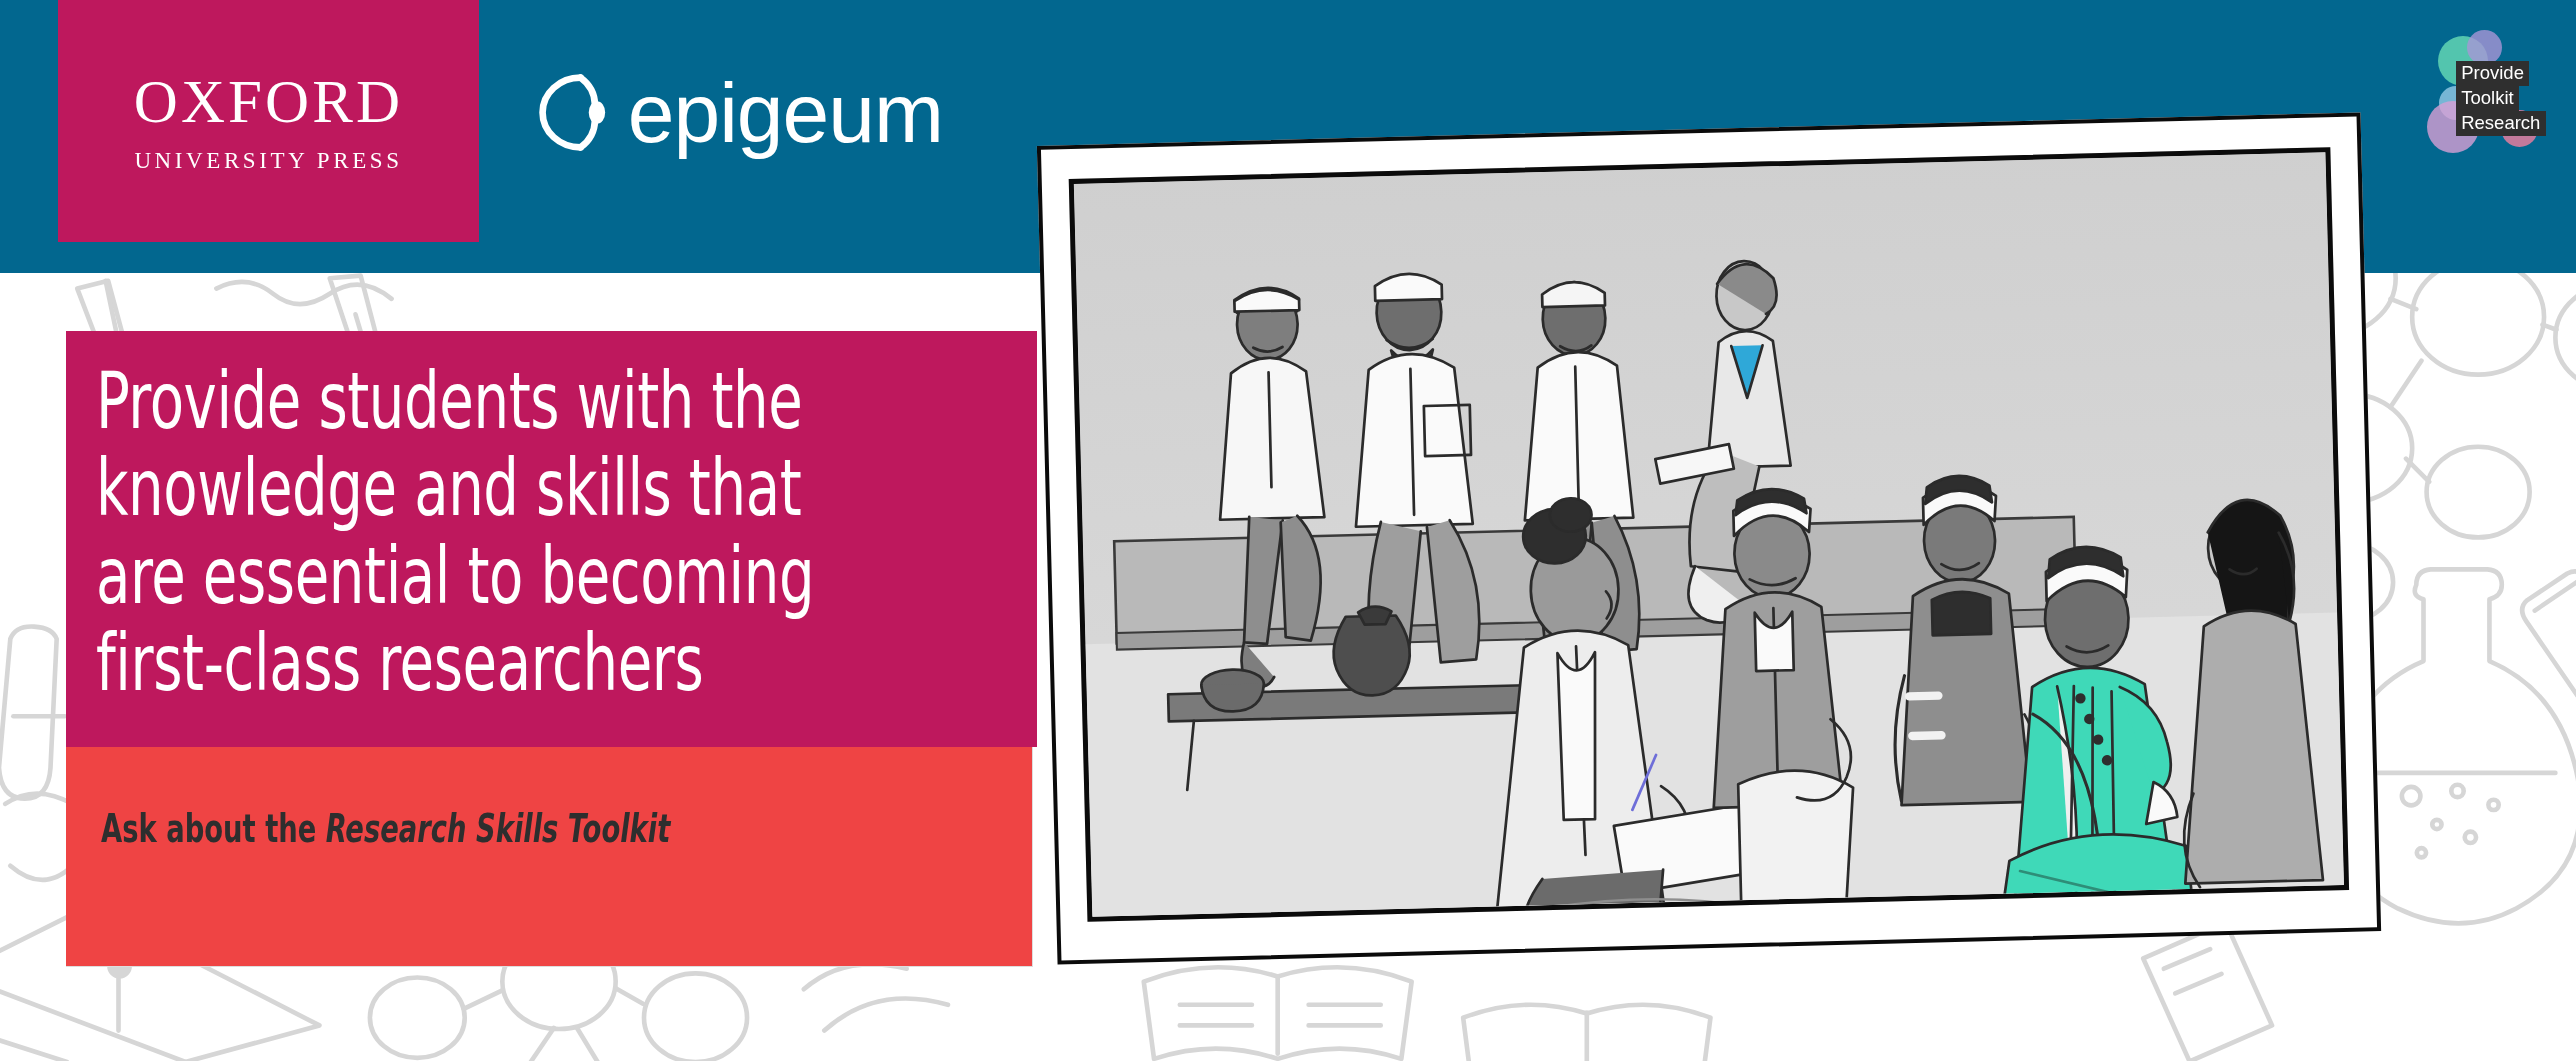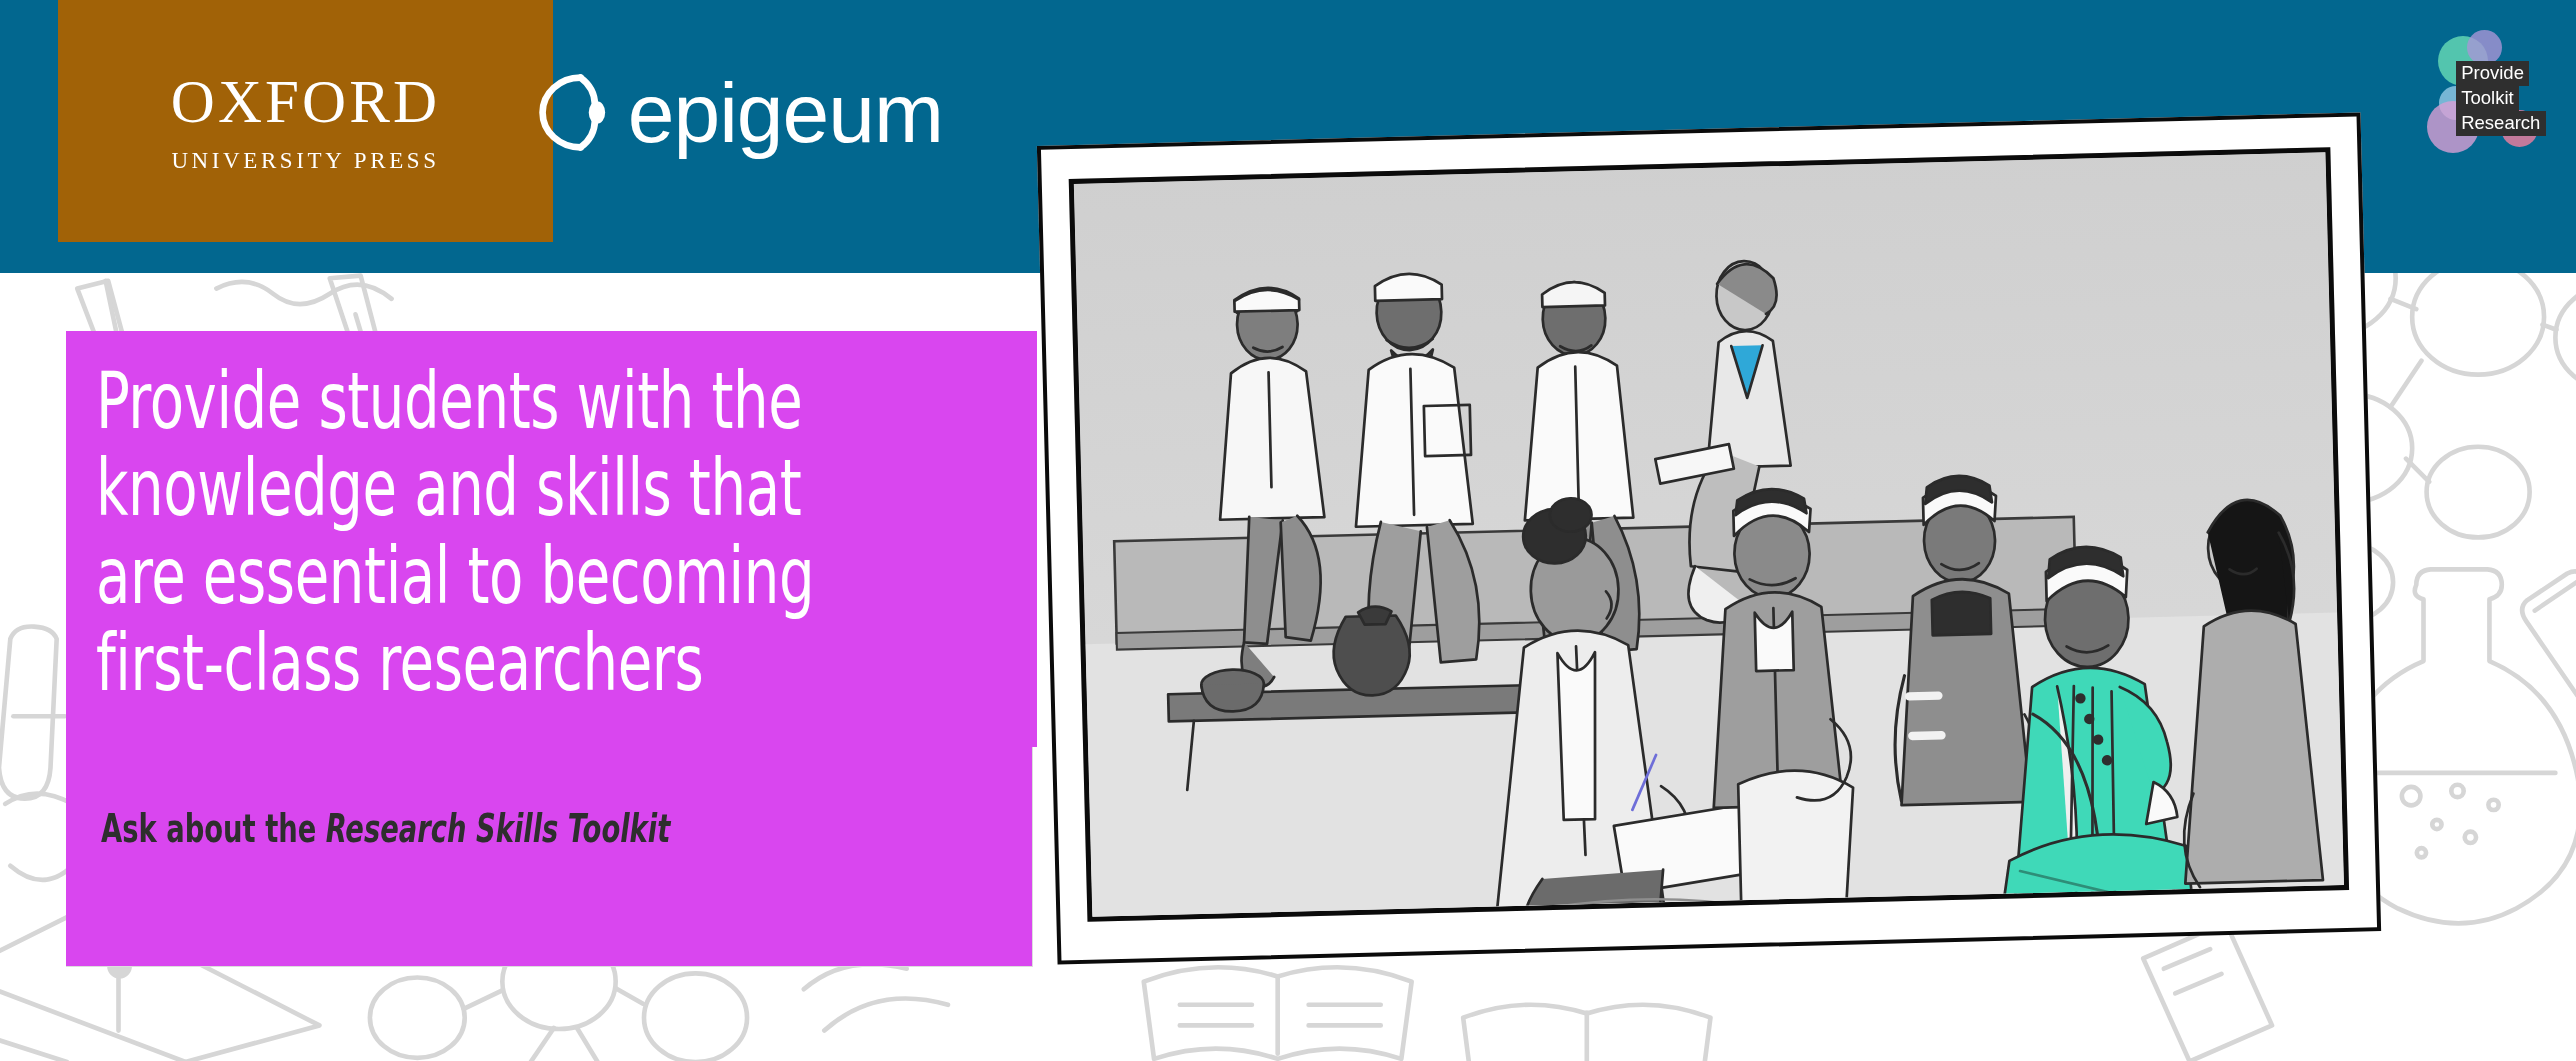--- a/index.html
+++ b/index.html
@@ -13,22 +13,22 @@
 
   
   .doodle-layer{position:absolute;left:0;top:0;width:2627px;height:1062px;z-index:1;pointer-events:none;}
 
   
   .header-band{
     position:absolute;left:0;top:0;width:2627px;height:273px;
     background:#02678F;z-index:5;
   }
   .oup-square{
-    position:absolute;left:58px;top:0;width:495px;height:242px;
-    background:#a16207;z-index:6;
+    position:absolute;left:58px;top:0;width:421px;height:242px;
+    background:#be185d;z-index:6;
     display:flex;flex-direction:column;align-items:center;justify-content:center;
   }
   .oup-word{
     font-family:"Liberation Serif","DejaVu Serif",serif;
     color:#ffffff;font-size:61px;letter-spacing:3.1px;line-height:1;
     font-weight:400;
   }
   .oup-sub{
     font-family:"Liberation Serif","DejaVu Serif",serif;
     color:#ffffff;font-size:23px;letter-spacing:3.6px;line-height:1;
@@ -55,34 +55,34 @@
   .rst-c5{left:88px;top:101px;width:37px;height:37px;background:rgba(228,124,158,.85);}
   .rst-lines{position:absolute;left:43px;top:52px;z-index:2;display:flex;flex-direction:column;align-items:flex-start;}
   .rst-line{
     background:#2F2F2F;color:#ffffff;font-size:18.5px;line-height:1.02;
     padding:2.6px 5.2px 3.6px 5.2px;font-weight:400;white-space:nowrap;
   }
 
   
   .green-panel{
     position:absolute;left:66px;top:331px;width:971px;height:416px;
-    background:#d946ef;z-index:8;box-sizing:border-box;
+    background:#be185d;z-index:8;box-sizing:border-box;
     padding:27px 31px 0 30px;
   }
   .headline{
     color:#ffffff;font-size:78px;line-height:1.12;font-weight:300;
     letter-spacing:-0.5px;
     font-family:"DejaVu Sans Condensed","Liberation Sans Narrow","Liberation Sans",sans-serif;
     transform:scaleX(.80);transform-origin:left top;width:125%;
   }
 
   
   .gray-panel{
     position:absolute;left:66px;top:747px;width:967px;height:220px;
-    background:#d946ef;z-index:8;box-sizing:border-box;
+    background:#ef4444;z-index:8;box-sizing:border-box;
     padding:62px 0 0 35px;
     border-right:0.5px solid #DDDDDD;border-bottom:0.5px solid #DDDDDD;
   }
   .subtitle{
     color:#2E2E2E;font-size:39px;line-height:1;font-weight:700;white-space:nowrap;
     font-family:"DejaVu Sans Condensed","Liberation Sans Narrow","Liberation Sans",sans-serif;
     transform:scaleX(.78);transform-origin:left center;
   }
   .subtitle em{font-style:italic;font-weight:700;}
 

